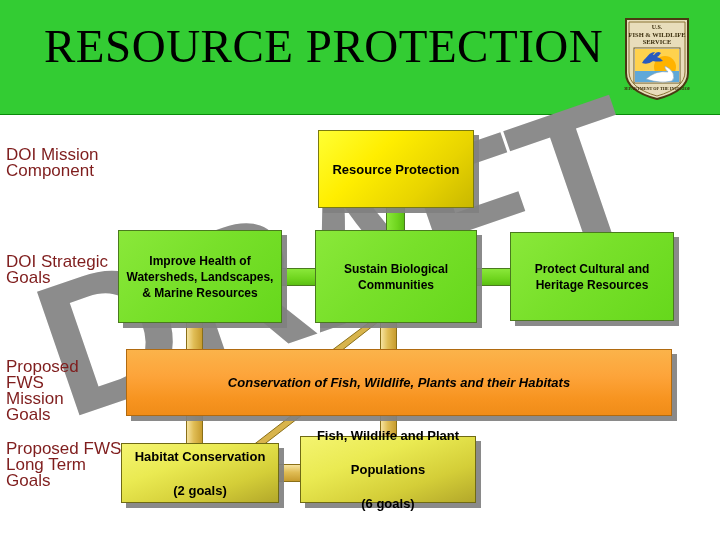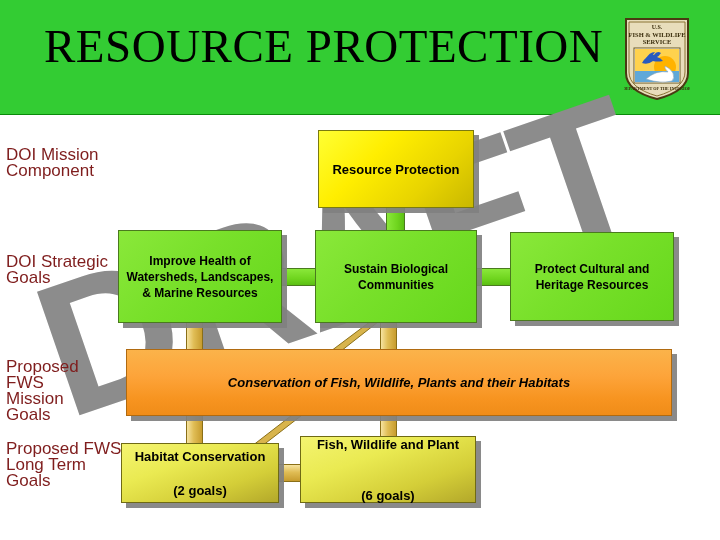--- a/index.html
+++ b/index.html
@@ -278,16 +278,16 @@
 
   <div class="node" id="n-conservation">
     <span>Conservation of Fish, Wildlife, Plants and their Habitats</span>
   </div>
 
   <div class="node olive" id="n-habitat">
     <span><span>Habitat Conservation</span><br><span>(2 goals)</span></span>
   </div>
 
   <div class="node olive" id="n-population">
-    <span><span>Fish, Wildlife and Plant</span><br><br><span>(6 goals)</span></span>
+    <span><span>Fish, Wildlife and Plant</span><br><span>Populations</span><br><span>(6 goals)</span></span>
   </div>
 
 </div>
 
 </body></html>

